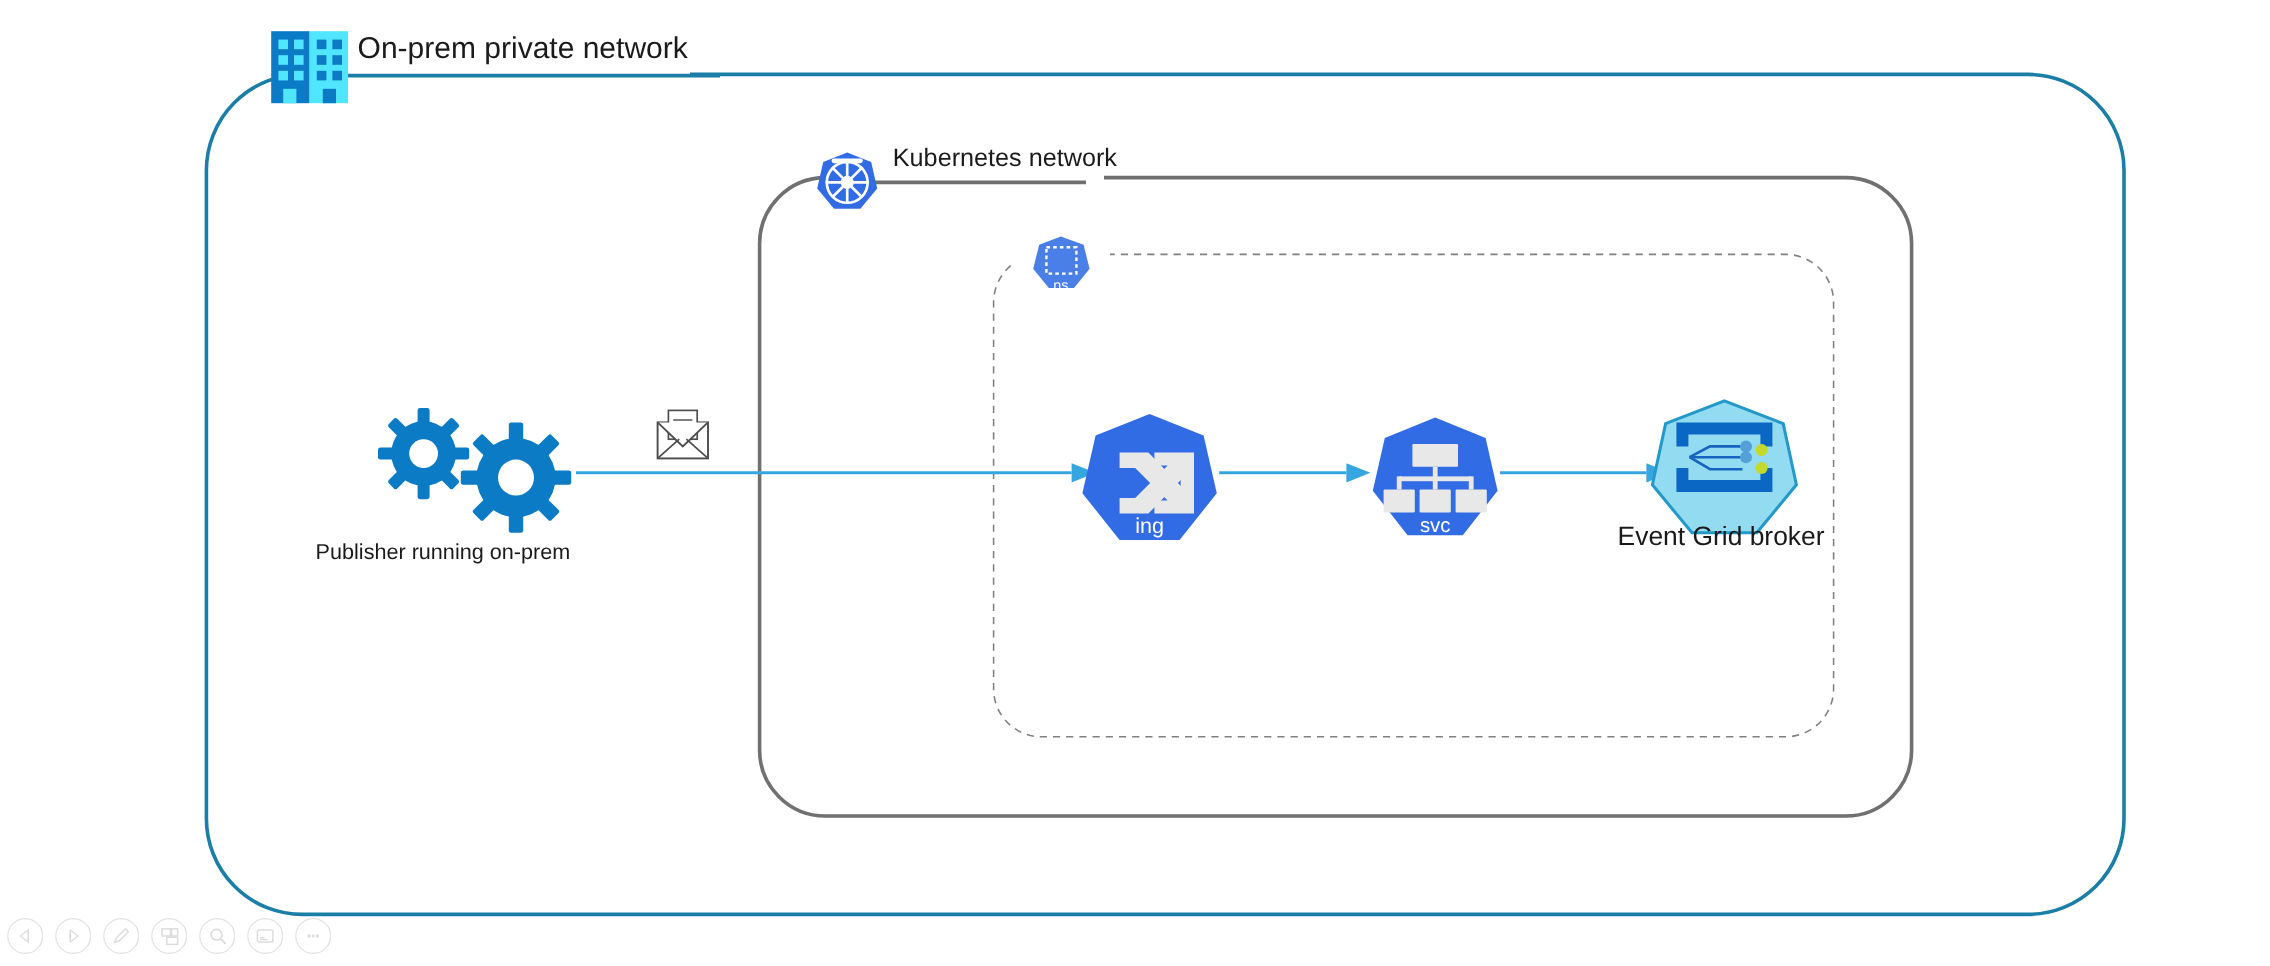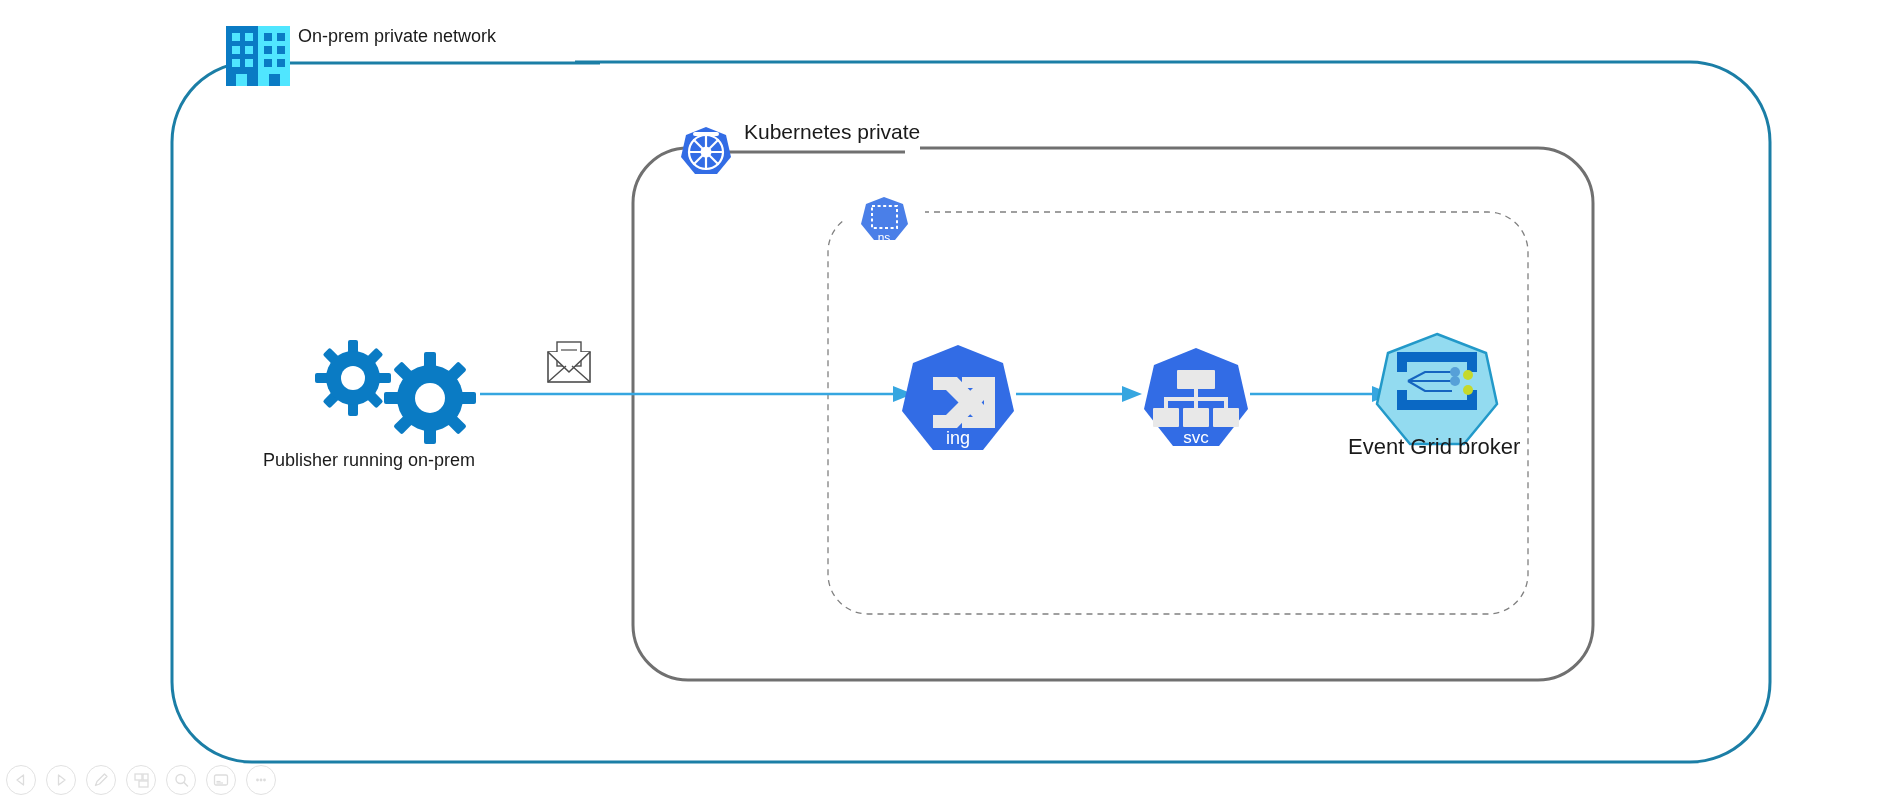--- a/index.html
+++ b/index.html
@@ -23,21 +23,21 @@
   }
   .lbl {
     position: absolute;
     color: #1a1a1a;
     white-space: nowrap;
     font-family: "Liberation Sans", sans-serif;
   }
   #on-prem-label {
     left: 298px;
     top: 26px;
-    font-size: 18px;
+    font-size: 25px;
   }
   #k8s-label {
     left: 744px;
     top: 120px;
     font-size: 21px;
   }
   #publisher-label {
     left: 263px;
     top: 450px;
     font-size: 18px;
@@ -234,21 +234,21 @@
     </g>
     <circle cx="1455" cy="372" r="5" fill="#56a0d8"></circle>
     <circle cx="1455" cy="381" r="5" fill="#56a0d8"></circle>
     <circle cx="1468" cy="375" r="5" fill="#c5d92b"></circle>
     <circle cx="1468" cy="390" r="5" fill="#c5d92b"></circle>
   </g>
 
 </svg>
 
 <div class="lbl" id="on-prem-label">On-prem private network</div>
-<div class="lbl" id="k8s-label">Kubernetes private</div>
+<div class="lbl" id="k8s-label">Kubernetes network</div>
 <div class="lbl" id="publisher-label">Publisher running on-prem</div>
 <div class="lbl" id="broker-label">Event Grid broker</div>
 
 <div id="toolbar">
 
   <div class="tb-btn">
     <svg width="16" height="16" viewBox="0 0 16 16">
       <polygon points="10.5,3 10.5,13 4,8" fill="none" stroke="#dddddd" stroke-width="1.3" stroke-linejoin="round"></polygon>
     </svg>
   </div>

